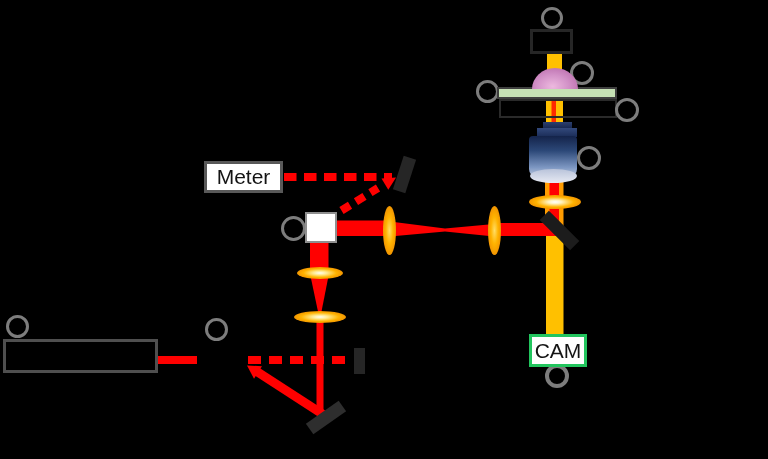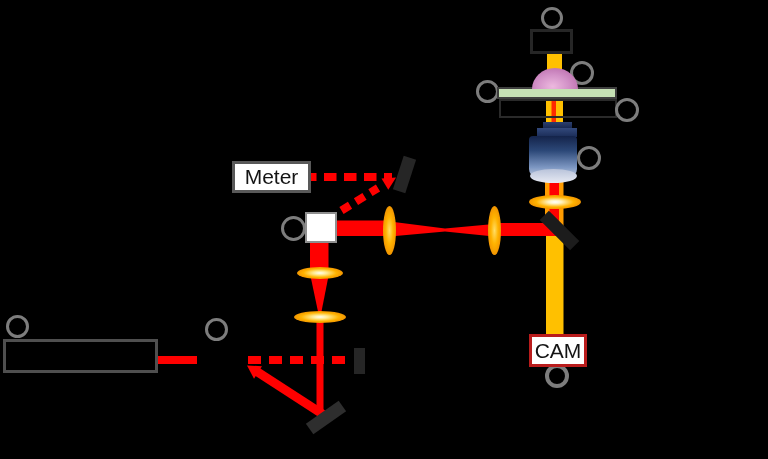--- a/index.html
+++ b/index.html
@@ -9,22 +9,22 @@
   .abs{position:absolute;}
   svg.beams{position:absolute;left:0;top:0;}
 
   
   .wbox{position:absolute;background:#fff;display:flex;align-items:center;justify-content:center;
         color:#141414;}
   .laser-box{left:3px;top:339px;width:155px;height:34px;background:transparent;
              border:3px solid #4f4f4f;}
   .aom-box{left:197px;top:342px;width:49px;height:35px;border:2px solid #8f8f8f;
            font-size:20px;color:#3f3f3f;}
-  .meter-box{left:204px;top:161px;width:79px;height:32px;border:3px solid #595959;font-size:21px;margin-left:28px;}
-  .cam-box{left:529px;top:334px;width:58px;height:33px;border:3px solid #b91c1c;font-size:21px;}
+  .meter-box{left:204px;top:161px;width:79px;height:32px;border:3px solid #595959;font-size:21px;}
+  .cam-box{left:529px;top:334px;width:58px;height:33px;border:3px solid #22c55e;font-size:21px;}
   .cube{left:305px;top:212px;width:32px;height:31px;background:#fff;border:2px solid #8f8f8f;}
 
   
   .ring{position:absolute;border:3.5px solid #7d7d7d;border-radius:50%;background:transparent;}
   .c1{left:6px;top:315px;width:23px;height:23px;}
   .c2{left:205px;top:318px;width:23px;height:23px;}
   .c3{left:281px;top:216px;width:25px;height:25px;}
   .c4{left:476px;top:80px;width:23px;height:23px;}
   .c5{left:570px;top:61px;width:24px;height:24px;}
   .c6{left:615px;top:98px;width:24px;height:24px;}

